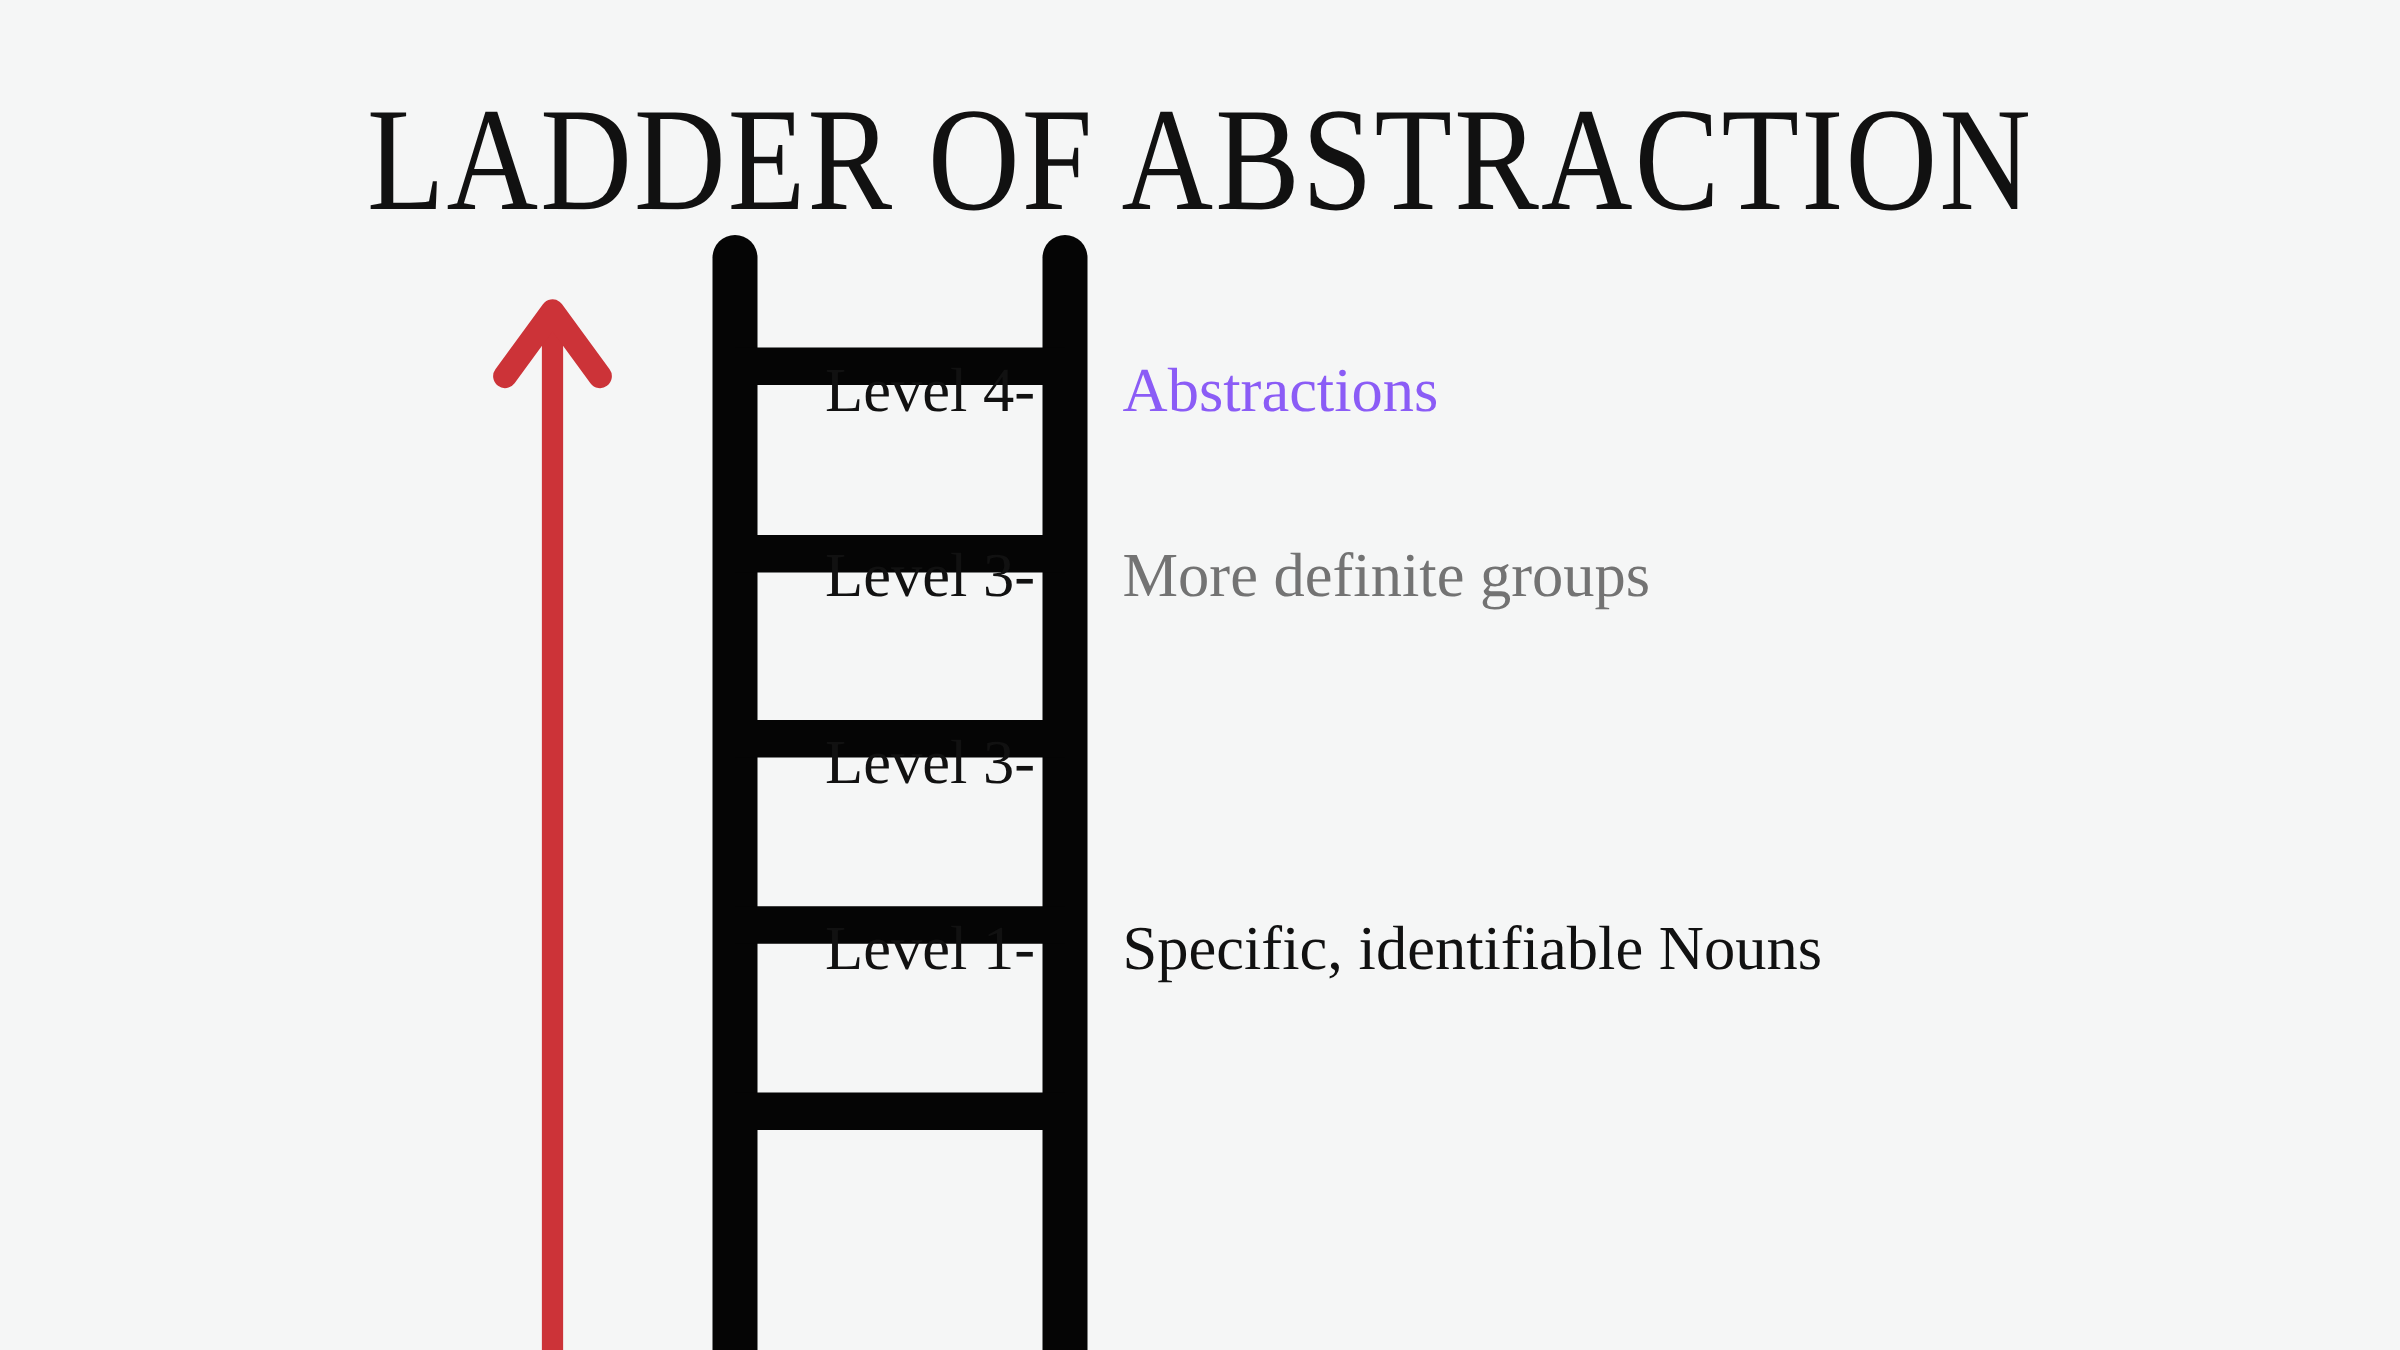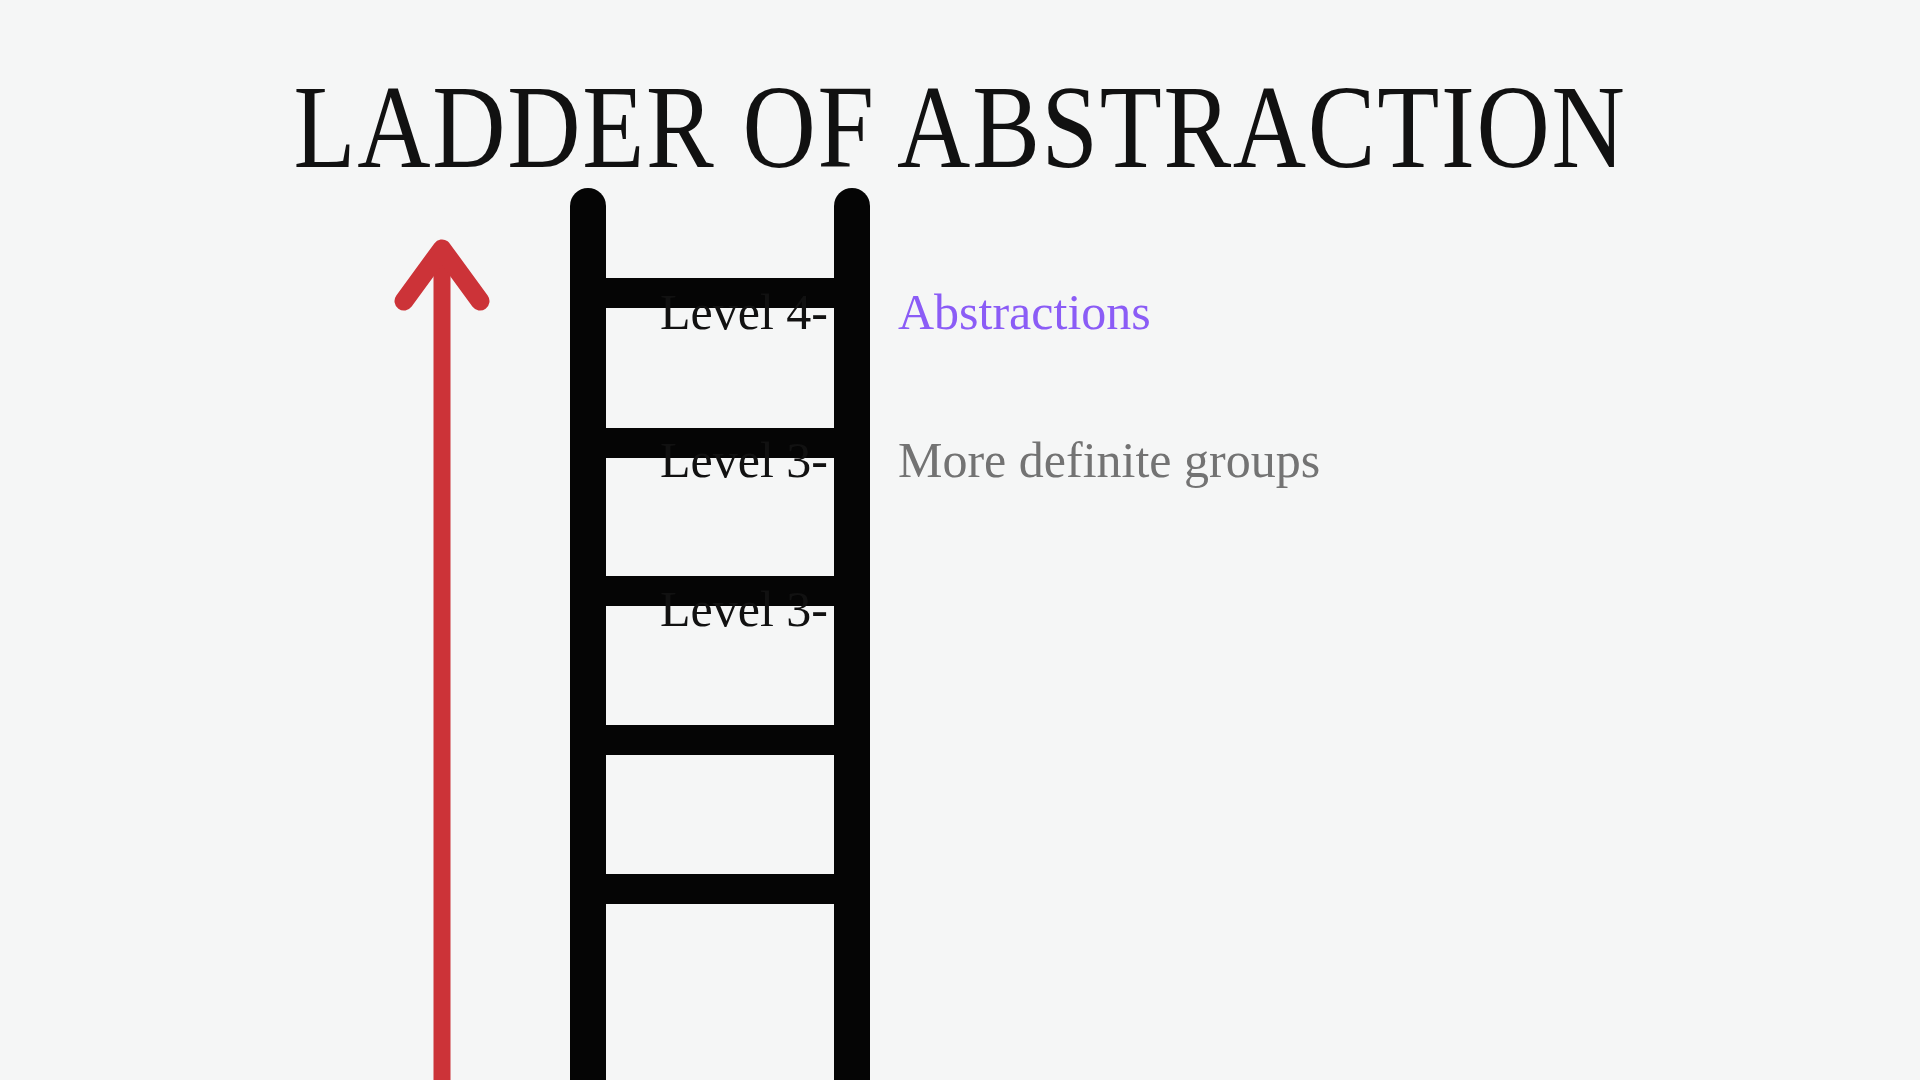--- a/index.html
+++ b/index.html
@@ -142,14 +142,18 @@
 
   <div class="row" style="top:393px;">
     <div class="level-cell" style="color: rgb(17, 17, 17);">Level 3-</div>
     <div class="desc-cell" style="color: #737373;">More definite groups</div>
   </div>
 
   <div class="row" style="top:542px;">
     <div class="level-cell" style="color: rgb(17, 17, 17);">Level 3-</div>
   </div>
 
+  <div class="row" style="top:691px;">
+    <div class="level-cell" style="color: rgb(17, 17, 17);">Level 1-</div>
+    <div class="desc-cell" style="color: rgb(17, 17, 17);">Specific, identifiable Nouns</div>
+  </div>
 
 </div>
 
 </body></html>

